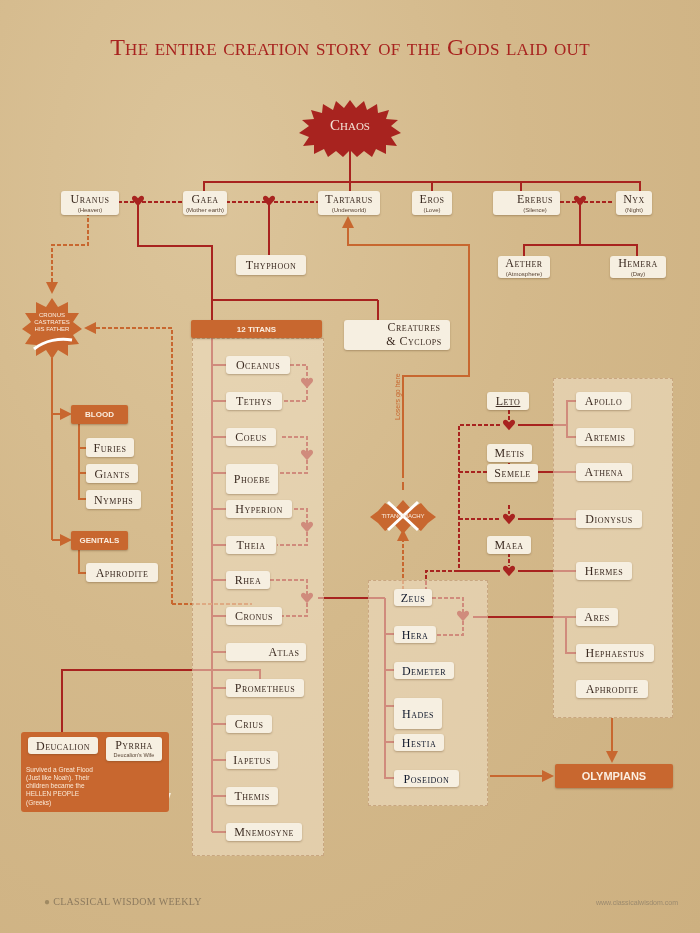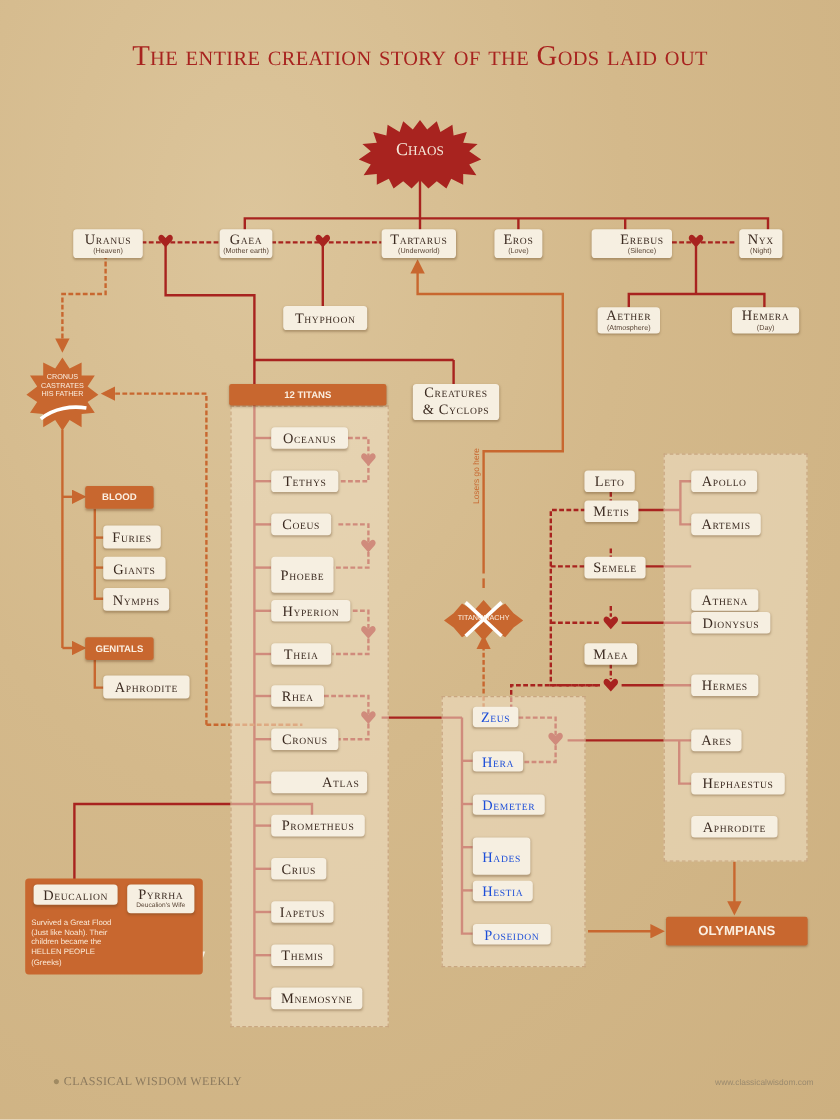--- a/index.html
+++ b/index.html
@@ -16,21 +16,21 @@
   svg.lines { position:absolute; left:0; top:0; width:700px; height:933px; }
   .node {
     position:absolute; background:#f6efe1; border-radius:3px;
     box-shadow: 0 1px 2px rgba(90,60,30,0.35);
     text-align:center; color:#3b2a20;
     font-family:"Liberation Serif", serif; font-variant: small-caps;
     font-size:12px; letter-spacing:0.5px; line-height:1;
     display:flex; flex-direction:column; justify-content:center; align-items:center;
   }
   .node .sub { font-family:"Liberation Sans", sans-serif; font-variant:normal; font-size:6px; color:#5a4535; margin-top:2px; letter-spacing:0; }
-  .node.dim { color:#1d4ed8; }
+  .node.dim { color:#0f172a; }
   .panel {
     position:absolute; background:rgba(240,226,200,0.55);
     border:1px dashed rgba(190,150,110,0.7);
   }
   .orange-box {
     position:absolute; background:#c8672f; color:#fbeee0;
     font-family:"Liberation Sans", sans-serif; font-weight:bold; font-size:8px;
     display:flex; align-items:center; justify-content:center; border-radius:2px;
     box-shadow:0 1px 2px rgba(90,50,20,0.35);
   }
@@ -232,21 +232,21 @@
   </div>
 <div class="node" style="left:86px;top:490px;width:55px;height:19px;">
     <span>Nymphs</span>
   </div>
 
 <div class="orange-box" style="left:71px;top:531px;width:57px;height:19px;">GENITALS</div>
 <div class="node" style="left:86px;top:563px;width:72px;height:19px;">
     <span>Aphrodite</span>
   </div>
 
-<div class="node" style="left:344px;top:320px;width:72px;height:30px;line-height:1.15;">
+<div class="node" style="left:344px;top:320px;width:72px;height:30px;line-height:1.15;padding-left:34px;">
     <span>Creatures</span>
     <span>&amp; Cyclops</span>
   </div>
 
 <div class="panel" style="left:192px;top:338px;width:130px;height:516px;"></div>
 <div class="orange-box" style="left:191px;top:320px;width:131px;height:18px;">12 TITANS</div>
 
 <div class="node" style="left:226px;top:356px;width:64px;height:18px;">
     <span>Oceanus</span>
   </div>
@@ -297,24 +297,24 @@
 <div class="node" style="left:28px;top:737px;width:70px;height:17px;">
     <span>Deucalion</span>
   </div>
 <div class="node" style="left:106px;top:737px;width:56px;height:24px;">
     <span>Pyrrha</span>
     <span class="sub" style="font-size:5.5px;">Deucalion's Wife</span>
   </div>
 <div class="flood-text">Survived a Great Flood (Just like Noah). Their children became the HELLEN PEOPLE (Greeks)</div>
 <div style="position:absolute;left:104px;top:782px;"></div>
 
-<div class="node" style="left:487px;top:392px;width:42px;height:18px;">
+<div class="node" style="left:487px;top:392px;width:42px;height:18px;text-decoration:underline;">
     <span>Leto</span>
   </div>
-<div class="node" style="left:487px;top:417px;width:45px;height:18px;">
+<div class="node" style="left:487px;top:444px;width:45px;height:18px;">
     <span>Metis</span>
   </div>
 <div class="node" style="left:487px;top:464px;width:51px;height:18px;">
     <span>Semele</span>
   </div>
 <div class="node" style="left:487px;top:536px;width:44px;height:18px;">
     <span>Maea</span>
   </div>
 
 <div class="panel" style="left:368px;top:580px;width:118px;height:224px;"></div>
@@ -337,21 +337,21 @@
     <span>Poseidon</span>
   </div>
 
 <div class="panel" style="left:553px;top:378px;width:118px;height:338px;"></div>
 <div class="node" style="left:576px;top:392px;width:55px;height:18px;">
     <span>Apollo</span>
   </div>
 <div class="node" style="left:576px;top:428px;width:58px;height:18px;">
     <span>Artemis</span>
   </div>
-<div class="node" style="left:576px;top:463px;width:56px;height:18px;margin-top:28px;">
+<div class="node" style="left:576px;top:463px;width:56px;height:18px;">
     <span>Athena</span>
   </div>
 <div class="node" style="left:576px;top:510px;width:66px;height:18px;">
     <span>Dionysus</span>
   </div>
 <div class="node" style="left:576px;top:562px;width:56px;height:18px;">
     <span>Hermes</span>
   </div>
 <div class="node" style="left:576px;top:608px;width:42px;height:18px;">
     <span>Ares</span>

